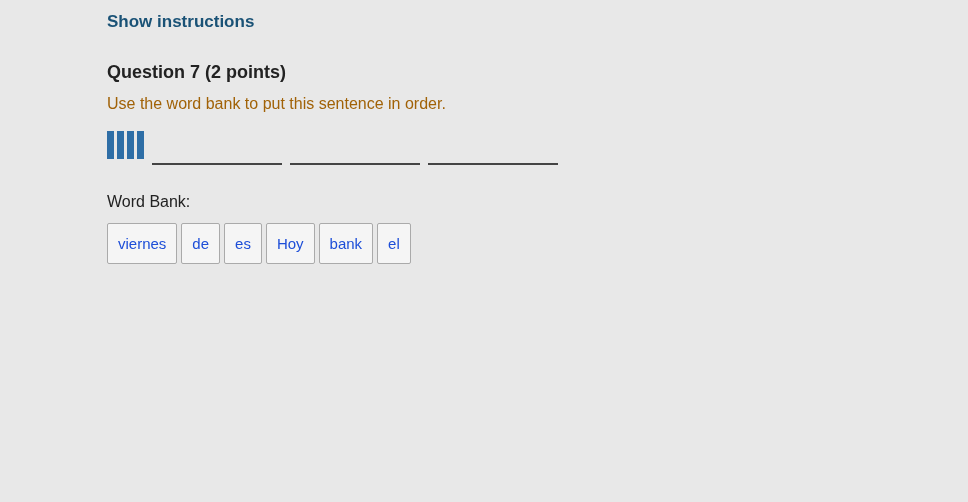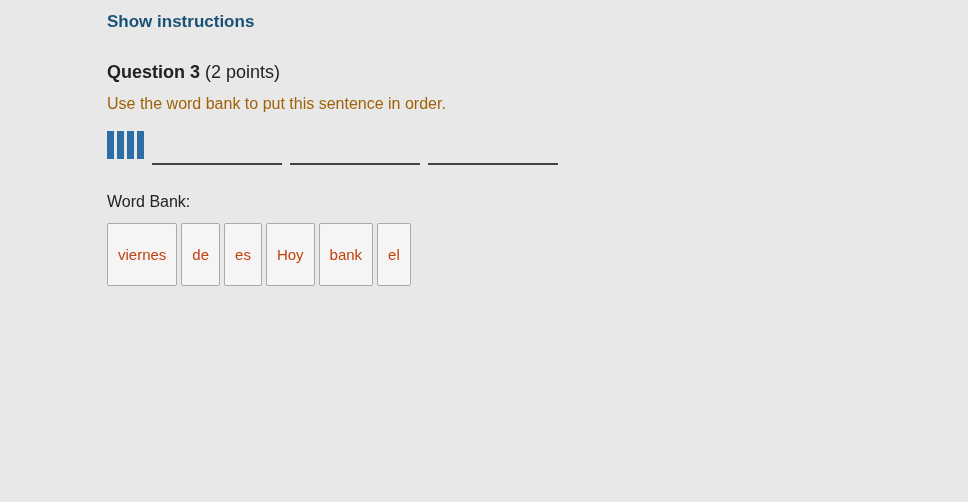--- a/index.html
+++ b/index.html
@@ -40,21 +40,21 @@
     }
 
     .question-title {
       font-size: 18px;
       font-weight: bold;
       margin-bottom: 12px;
       margin-top: 10px;
     }
 
     .question-title .points {
-      font-weight: normal;
+      font-weight: bold;
     }
 
     .instructions-text {
       font-size: 16px;
       margin-bottom: 18px;
       color: #a16207;
     }
 
     .sentence-area {
       display: flex;
@@ -101,38 +101,38 @@
     .word-bank-words {
       display: flex;
       gap: 4px;
       flex-wrap: wrap;
       align-items: center;
     }
 
     .word-chip {
       border: 1px solid #aaa;
       background-color: #f5f5f5;
-      padding: 22px 10px;
+      padding: 11px 10px;
       font-size: 15px;
       cursor: pointer;
       border-radius: 2px;
-      color: #c2410c;
+      color: #1d4ed8;
     }
   </style>
 </head>
 <body>
 
 <div class="page-container">
 
   
   <a class="show-instructions" href="#">Show instructions</a>
 
   
   <div class="question-title">
-    <span>Question 3</span>
+    <span>Question 7</span>
     <span class="points">(2 points)</span>
   </div>
 
   
   <div class="instructions-text">Use the word bank to put this sentence in order.</div>
 
   
   <div class="sentence-area">
 
     <div class="colored-bars">

